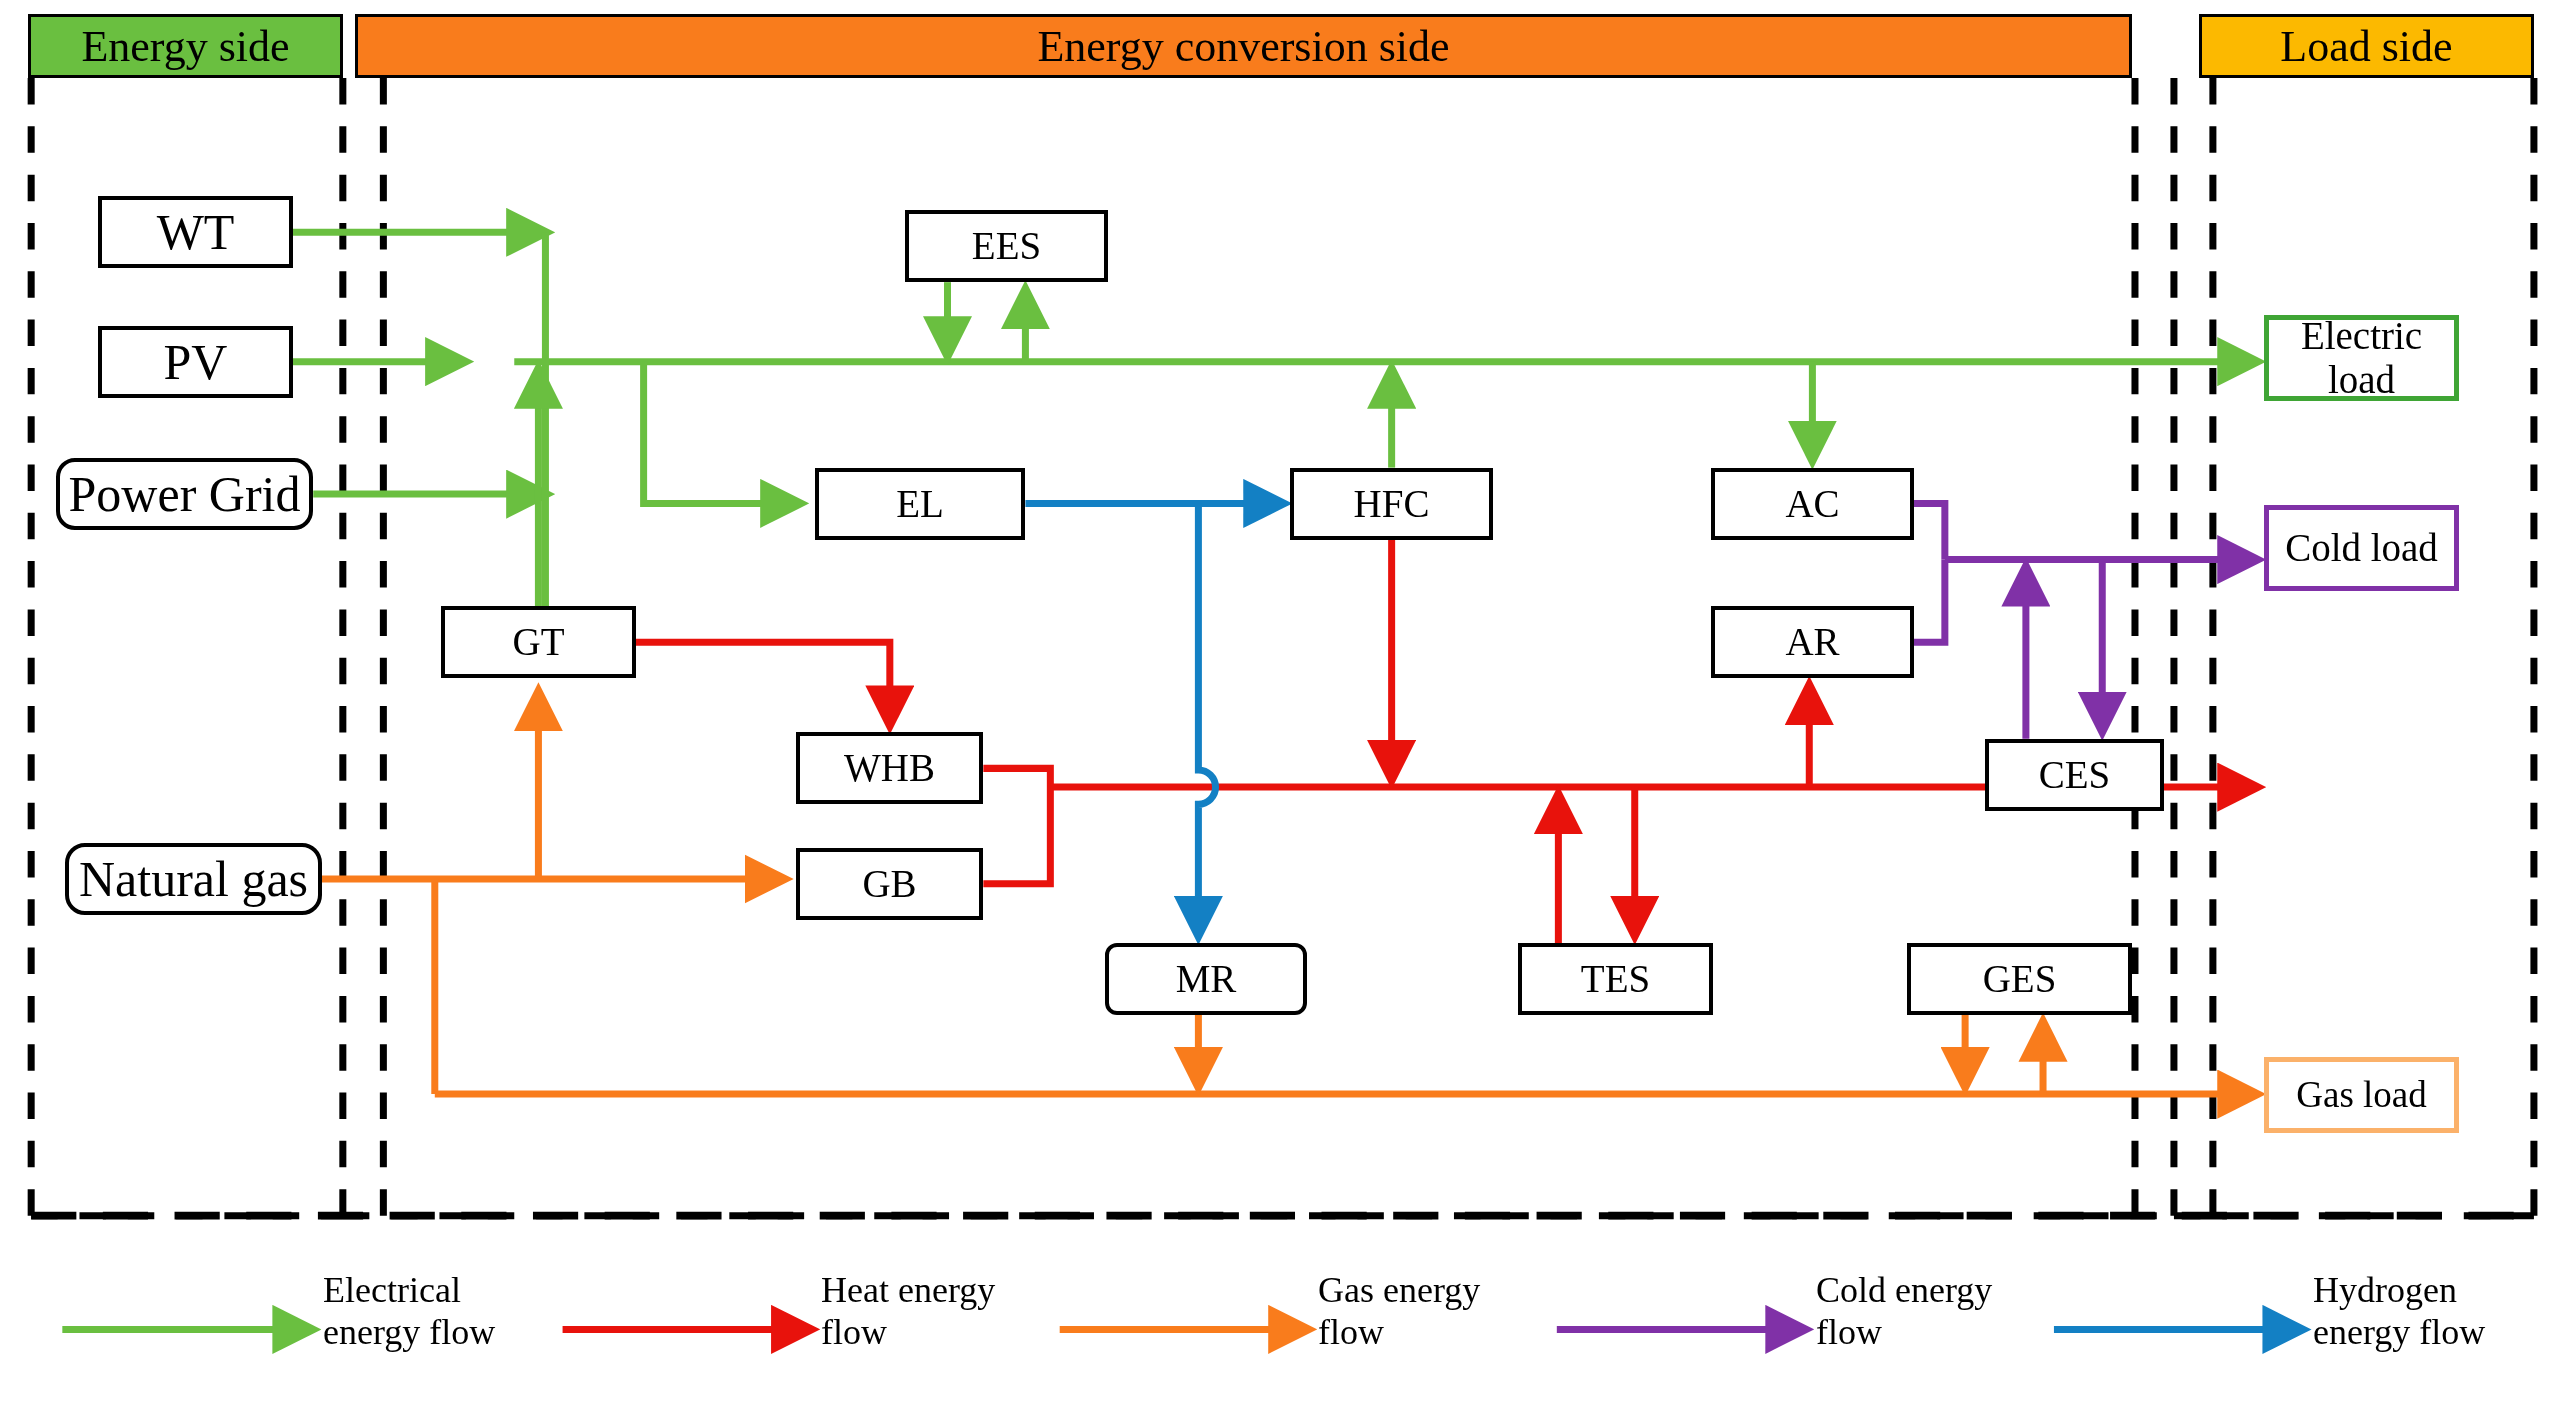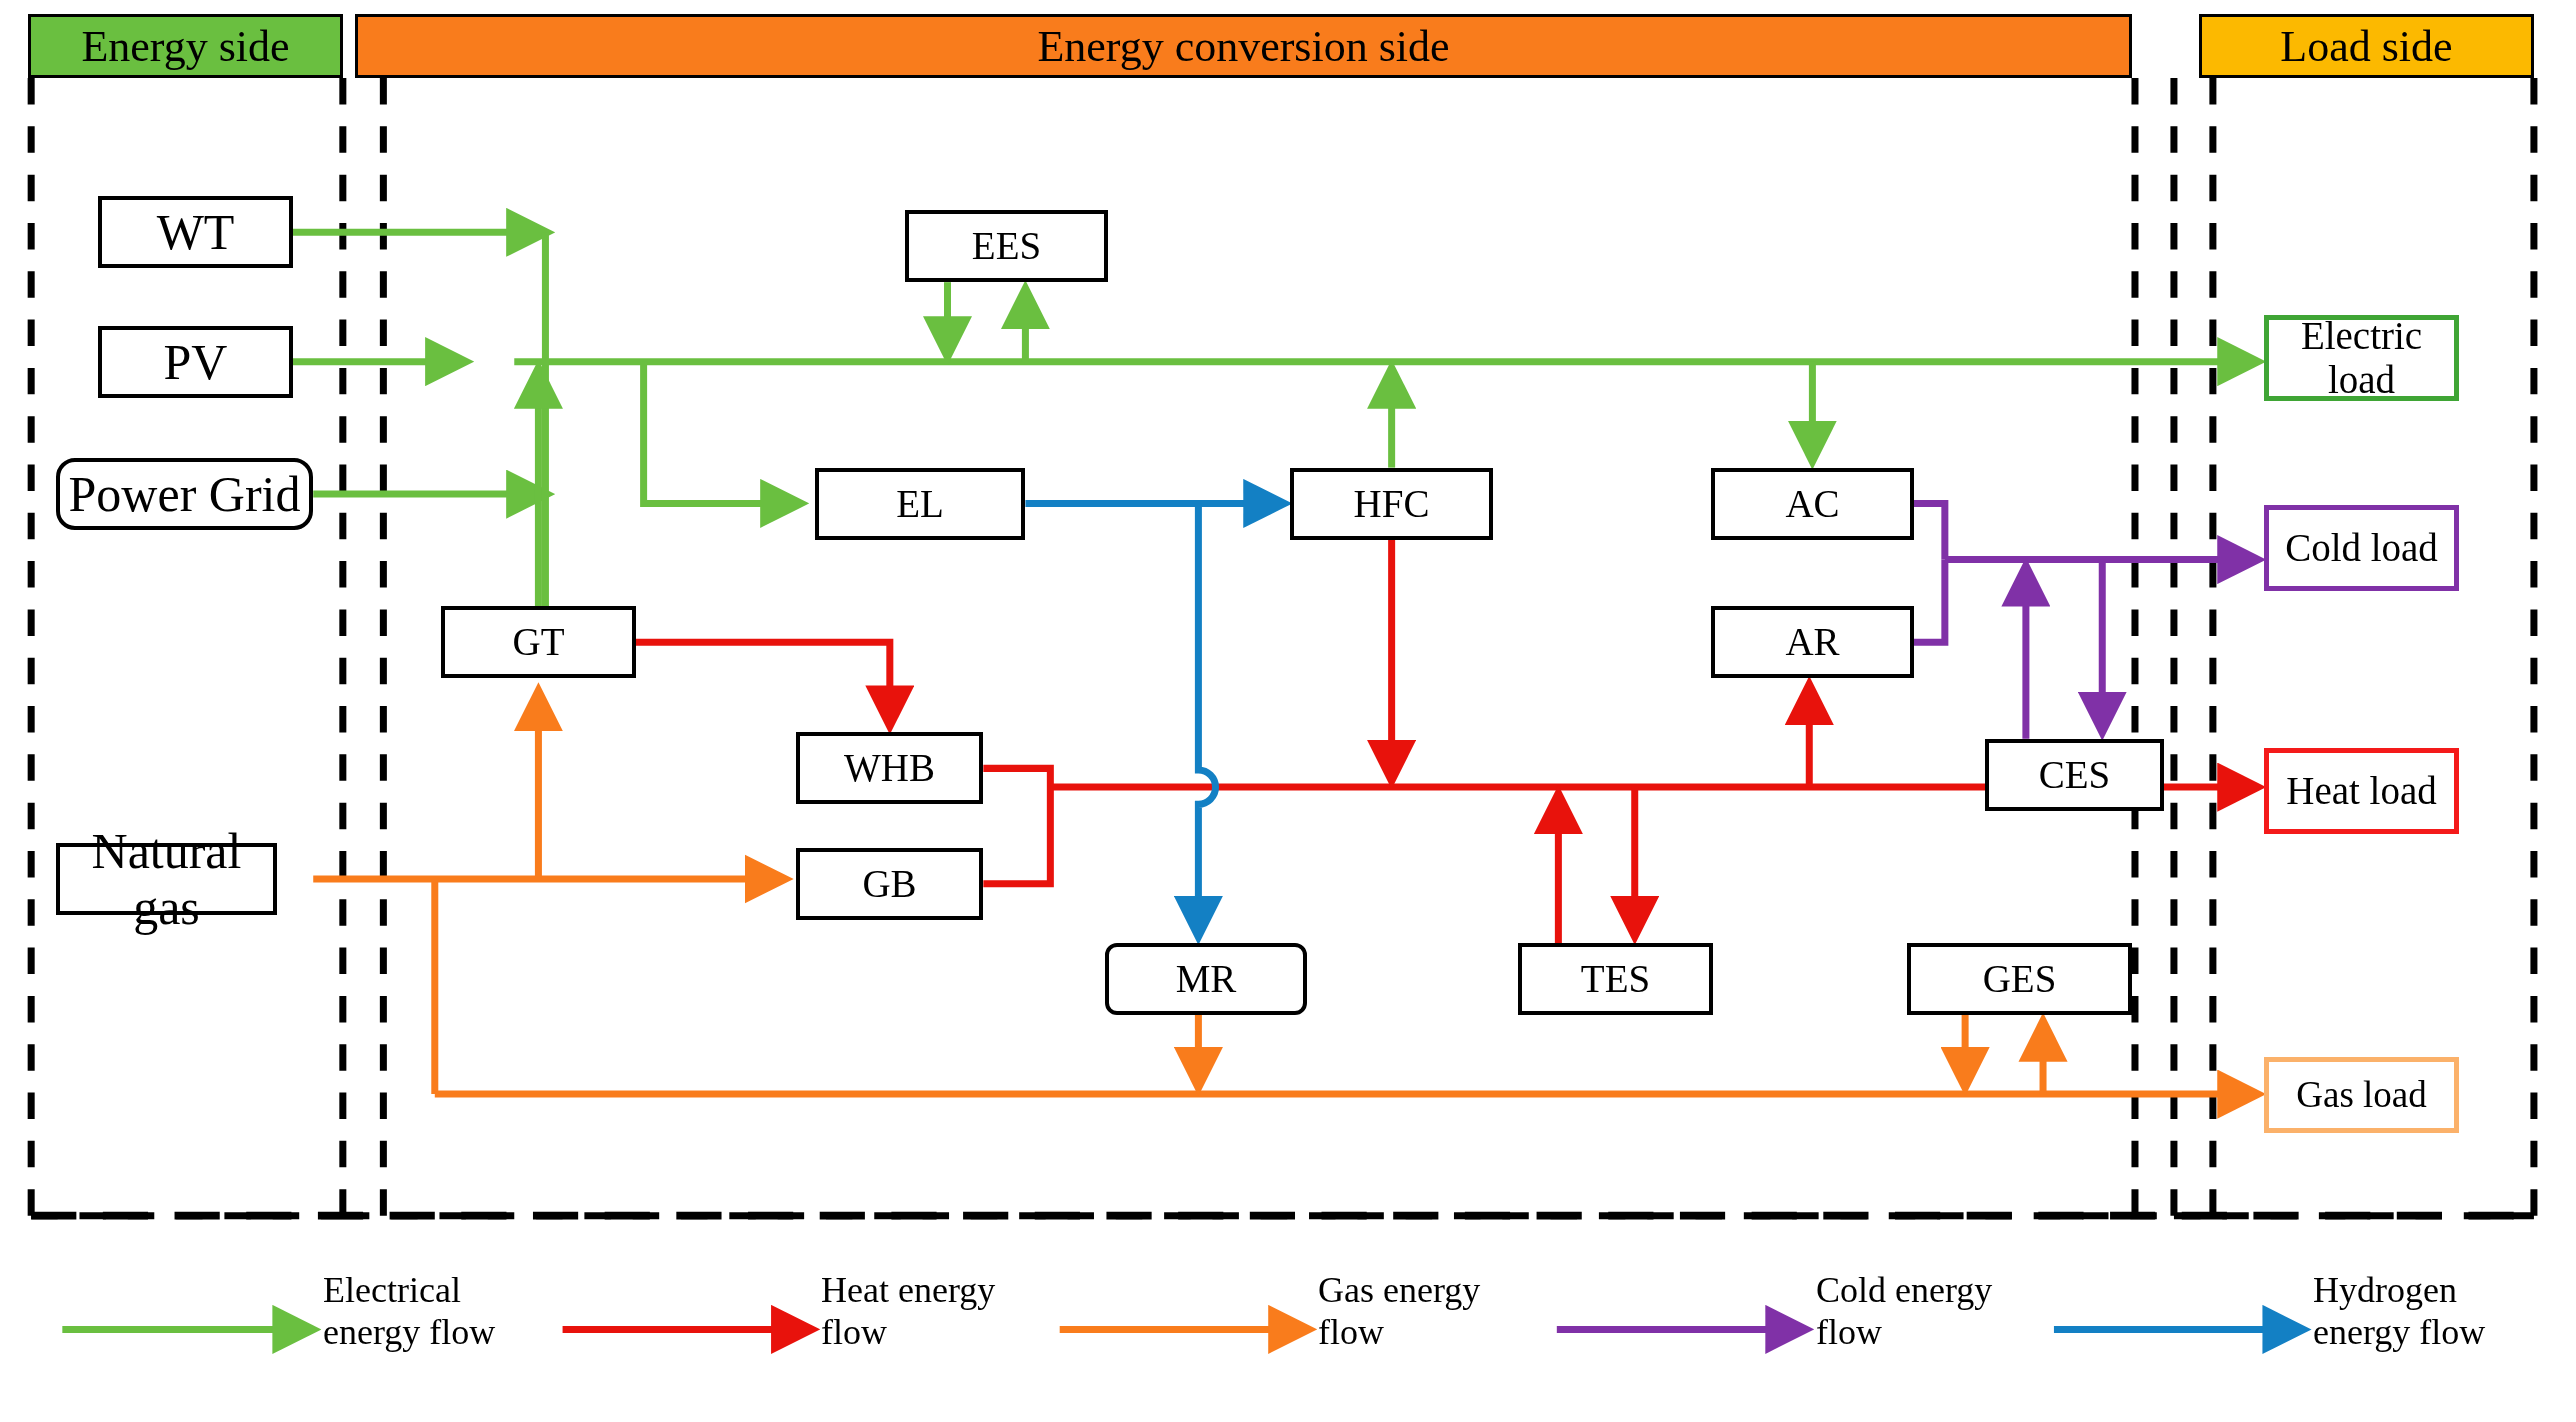--- a/index.html
+++ b/index.html
@@ -155,38 +155,37 @@
   </g>
 </svg>
 
 <div class="bandlabel" style="left:28px;top:14px;width:315px;height:64px;background:#6ABF40;font-size:44px;">Energy side</div>
 <div class="bandlabel" style="left:355px;top:14px;width:1777px;height:64px;background:#F97C1C;font-size:44px;">Energy conversion side</div>
 <div class="bandlabel" style="left:2199px;top:14px;width:335px;height:64px;background:#FCB900;font-size:44px;">Load side</div>
 
 <div class="boxlabel src" style="left:98px;top:196px;width:195px;height:72px;">WT</div>
 <div class="boxlabel src" style="left:98px;top:326px;width:195px;height:72px;">PV</div>
 <div class="boxlabel src" style="left:56px;top:458px;width:257px;height:72px;border-radius:19px;">Power Grid</div>
-<div class="boxlabel src" style="left:56px;top:843px;width:221px;height:72px;">Natural gas</div>
+<div class="boxlabel src" style="left:65px;top:843px;width:257px;height:72px;border-radius:20px;">Natural gas</div>
 
 <div class="boxlabel unit" style="left:905px;top:210px;width:203px;height:72px;">EES</div>
 <div class="boxlabel unit" style="left:815px;top:468px;width:210px;height:72px;">EL</div>
 <div class="boxlabel unit" style="left:1290px;top:468px;width:203px;height:72px;">HFC</div>
 <div class="boxlabel unit" style="left:1711px;top:468px;width:203px;height:72px;">AC</div>
 <div class="boxlabel unit" style="left:1711px;top:606px;width:203px;height:72px;">AR</div>
 <div class="boxlabel unit" style="left:441px;top:606px;width:195px;height:72px;">GT</div>
 <div class="boxlabel unit" style="left:796px;top:732px;width:187px;height:72px;">WHB</div>
 <div class="boxlabel unit" style="left:796px;top:848px;width:187px;height:72px;">GB</div>
 <div class="boxlabel unit" style="left:1985px;top:739px;width:179px;height:72px;">CES</div>
 <div class="boxlabel unit" style="left:1105px;top:943px;width:202px;height:72px;border-radius:12px;">MR</div>
 <div class="boxlabel unit" style="left:1518px;top:943px;width:195px;height:72px;">TES</div>
 <div class="boxlabel unit" style="left:1907px;top:943px;width:225px;height:72px;">GES</div>
 
 <div class="boxlabel load" style="left:2264px;top:315px;width:195px;height:86px;border-color:#3FA535;">Electric load</div>
 <div class="boxlabel load" style="left:2264px;top:505px;width:195px;height:86px;border-color:#8031A7;">Cold load</div>
-<div class="boxlabel load" style="left:2264px;top:748px;width:195px;height:86px;border-color:#F41A1A;">Heat load</div>
 <div class="boxlabel load" style="left:2264px;top:1057px;width:195px;height:76px;border-color:#FBB16A;font-size:37px;">Gas load</div>
 
 <svg style="position:absolute;left:0;top:0;width:2576px;height:1423px;pointer-events:none;" viewBox="0 0 3306 1826" width="2576" height="1423">
   <g fill="none" stroke-width="9">
     <path d="M80,1706 L400,1706" stroke="#6ABF40" marker-end="url(#ah-green)"></path>
     <path d="M722,1706 L1040,1706" stroke="#E8120C" marker-end="url(#ah-red)"></path>
     <path d="M1360,1706 L1678,1706" stroke="#F97C1C" marker-end="url(#ah-orange)"></path>
     <path d="M1998,1706 L2316,1706" stroke="#8031A7" marker-end="url(#ah-purple)"></path>
     <path d="M2636,1706 L2954,1706" stroke="#1380C4" marker-end="url(#ah-blue)"></path>
   </g>

